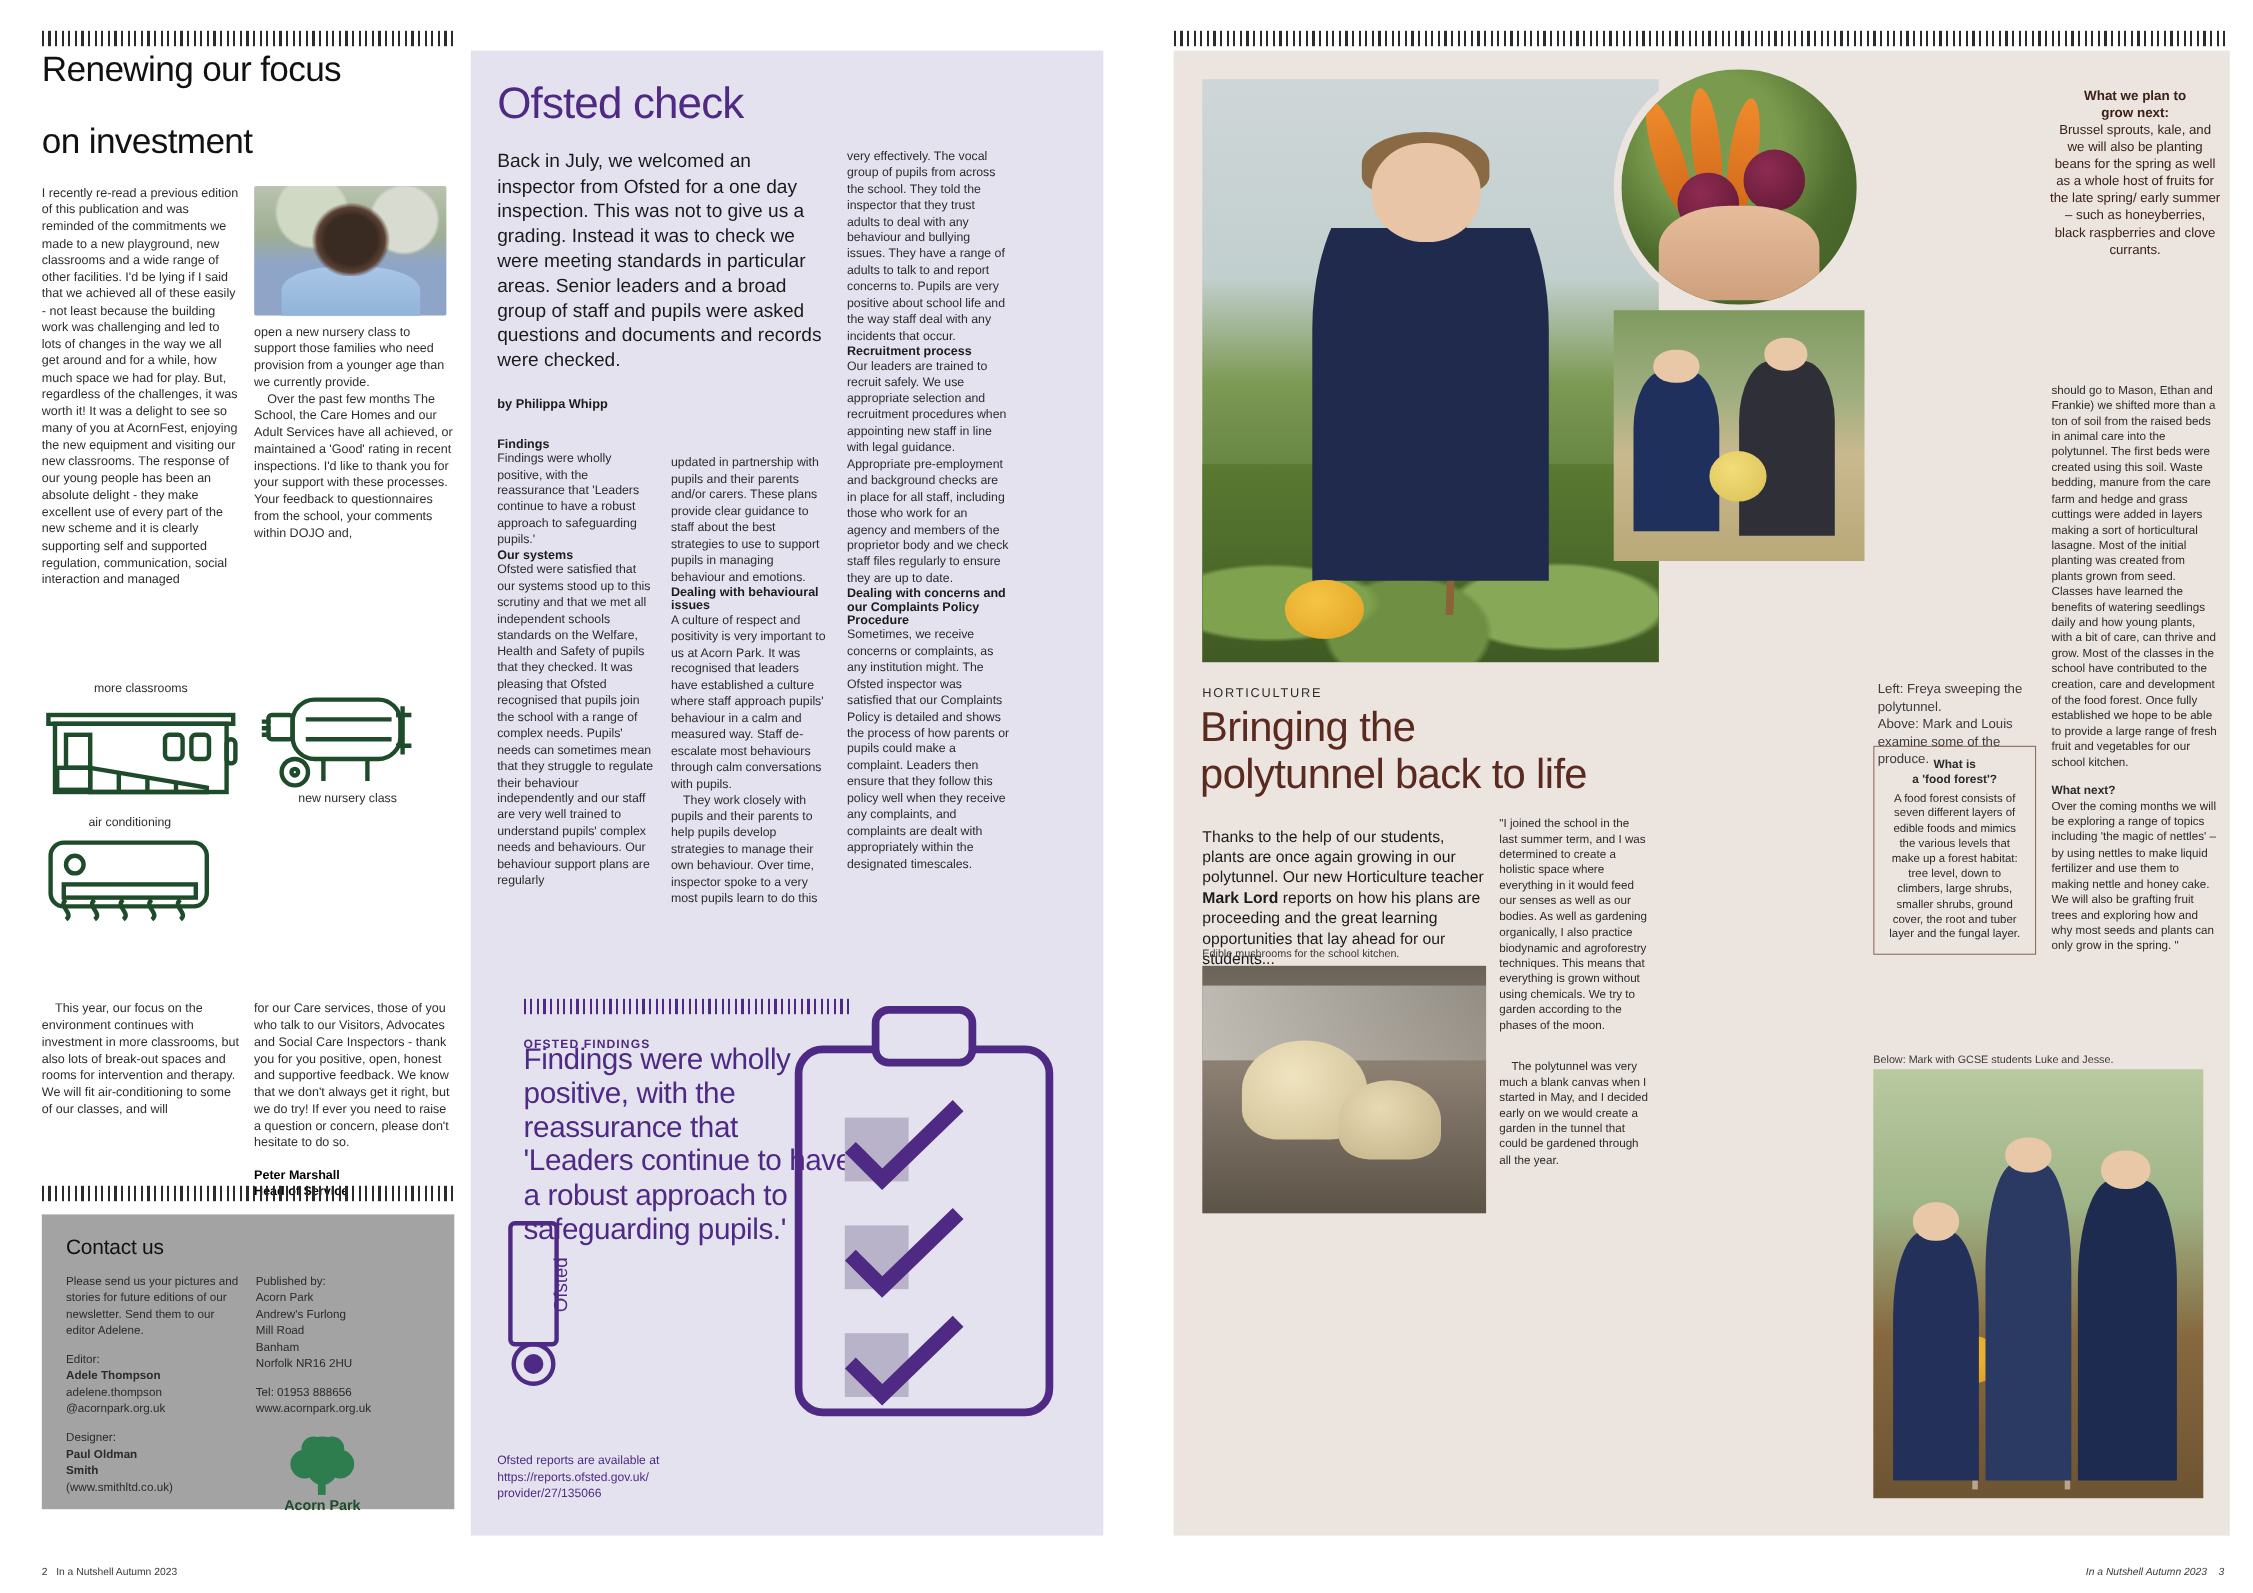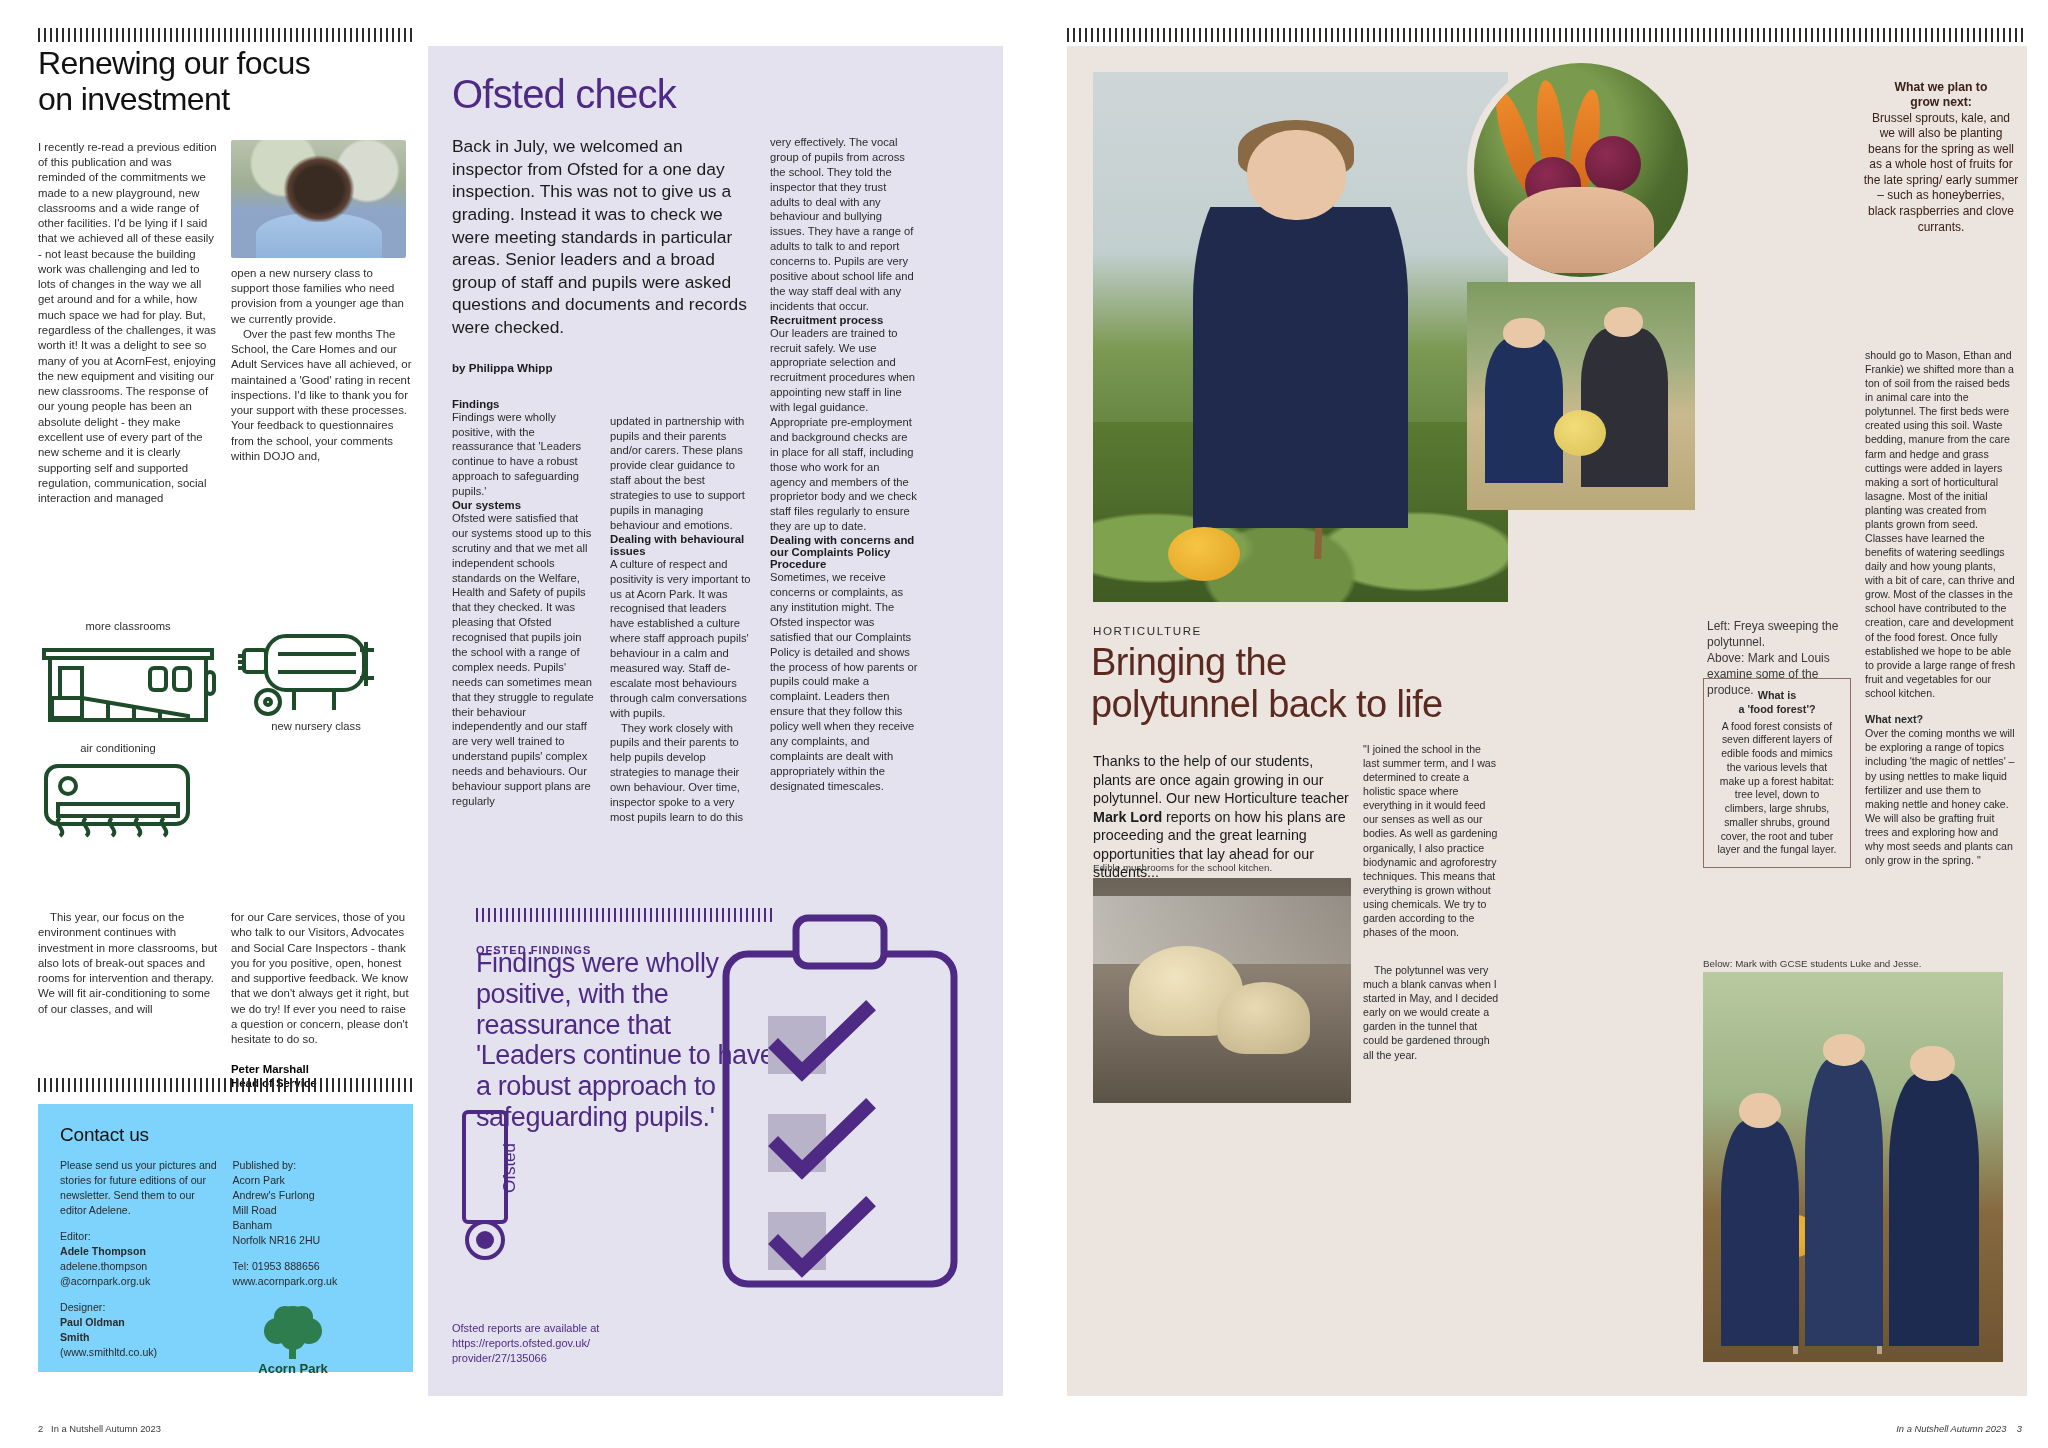--- a/index.html
+++ b/index.html
@@ -17,21 +17,21 @@
 
   
   .tickrule { height: 14px; width: 100%;
     background-image: repeating-linear-gradient(to right, #2b2b2b 0px, #2b2b2b 2px, transparent 2px, transparent 6px);
   }
   .tickrule.purple { background-image: repeating-linear-gradient(to right, #4e2a84 0px, #4e2a84 2px, transparent 2px, transparent 6px); }
 
   
   .left-editorial { position: absolute; left: 38px; top: 28px; width: 375px; }
   .lead-title { font-size: 32px; line-height: 1.12; font-weight: 400; color: #111; letter-spacing: -0.6px; margin-top: 18px; }
-  .lead-title .l2 { display:block; }
+  .lead-title .l2 { display:block;margin-top:29px; }
 
   .ed-cols { display: flex; gap: 12px; margin-top: 22px; }
   .ed-col { width: 181px; }
   .bodytext { font-size: 11.4px; line-height: 1.34; color: #2d2d2d; }
   .bodytext p { margin: 0; }
   .bodytext p.ind { text-indent: 12px; }
   .headshot { width: 175px; height: 118px; border-radius: 2px;
     background:
       radial-gradient(circle at 52% 42%, #e9c9b2 0 17%, transparent 18%),
       radial-gradient(circle at 30% 20%, #cfd9c4 0 20%, transparent 22%),
@@ -45,21 +45,21 @@
     background: linear-gradient(to bottom,#a9c6e6,#8fb2d9); border-radius: 44% 44% 0 0; }
 
   
   .icon-grid { margin-top: 20px; width: 375px; }
   .icon-row { display: flex; gap: 16px; align-items: flex-end; }
   .icon-cell { position: relative; }
   .icon-cap { font-size: 11.2px; color: #2d2d2d; text-align: center; }
   .ic { display:block; }
 
   
-  .contact-box { position:absolute; left:38px; top: 1104px; width: 375px; height: 268px; background: #7dd3fc; padding: 20px 22px; }
+  .contact-box { position:absolute; left:38px; top: 1104px; width: 375px; height: 268px; background: #a3a3a3; padding: 20px 22px; }
   .contact-h { font-size: 19px; font-weight: 500; color: #111; margin-bottom: 12px; letter-spacing:-0.2px; }
   .contact-cols { display: flex; gap: 14px; }
   .contact-col { width: 162px; font-size: 10.6px; line-height: 1.42; color:#2b2b2b; }
   .contact-col .b { font-weight: bold; }
   .tree-logo { margin-top: 12px; }
 
   
   .footer-left { position: absolute; left: 38px; bottom: 14px; font-size: 9.4px; color: #3a3a3a; }
   .footer-right { position: absolute; right: 26px; bottom: 14px; font-size: 9.4px; color: #3a3a3a; font-style: italic; }
   .pagenum { font-weight: 500; }

